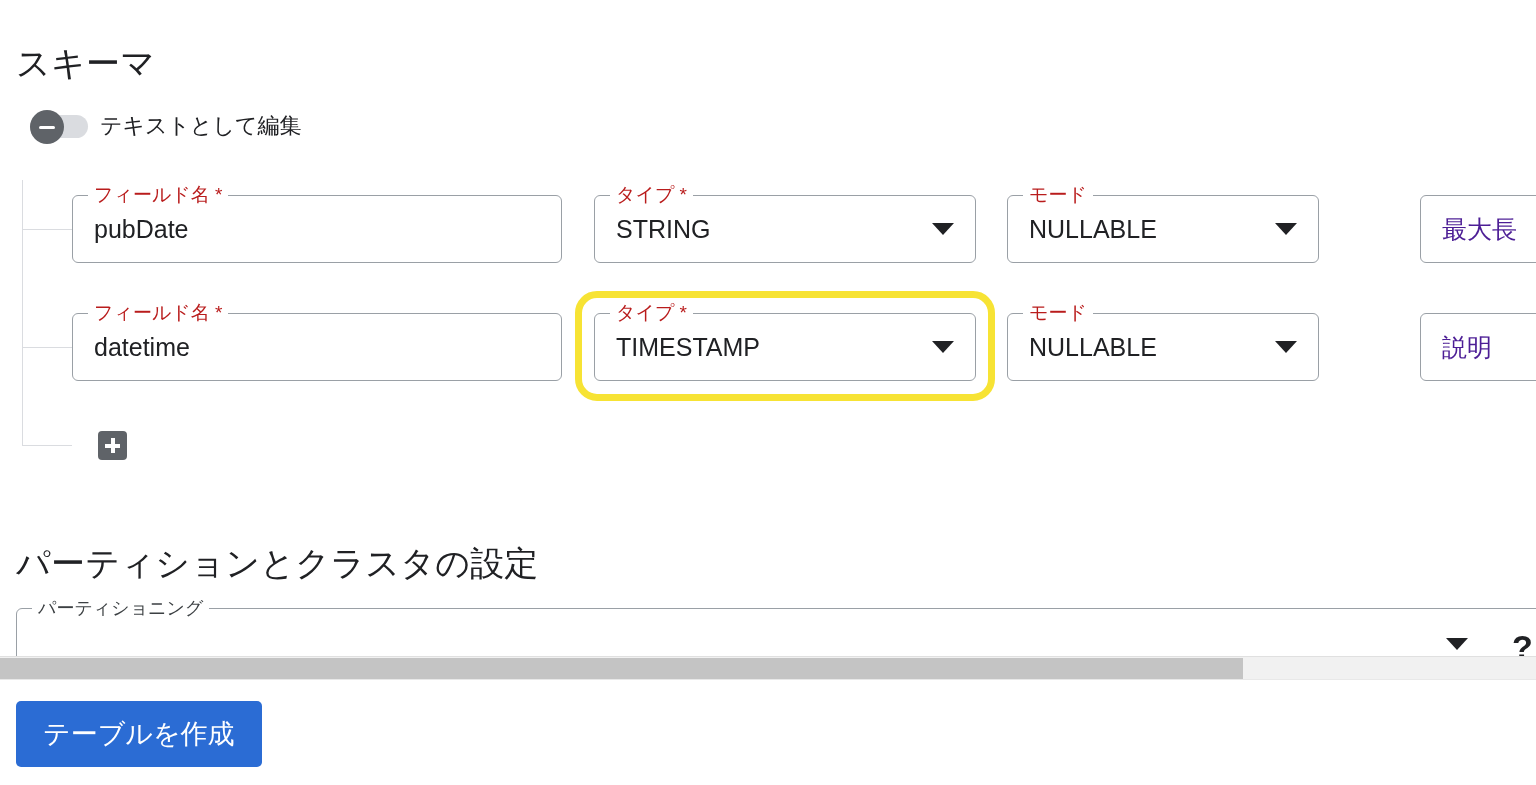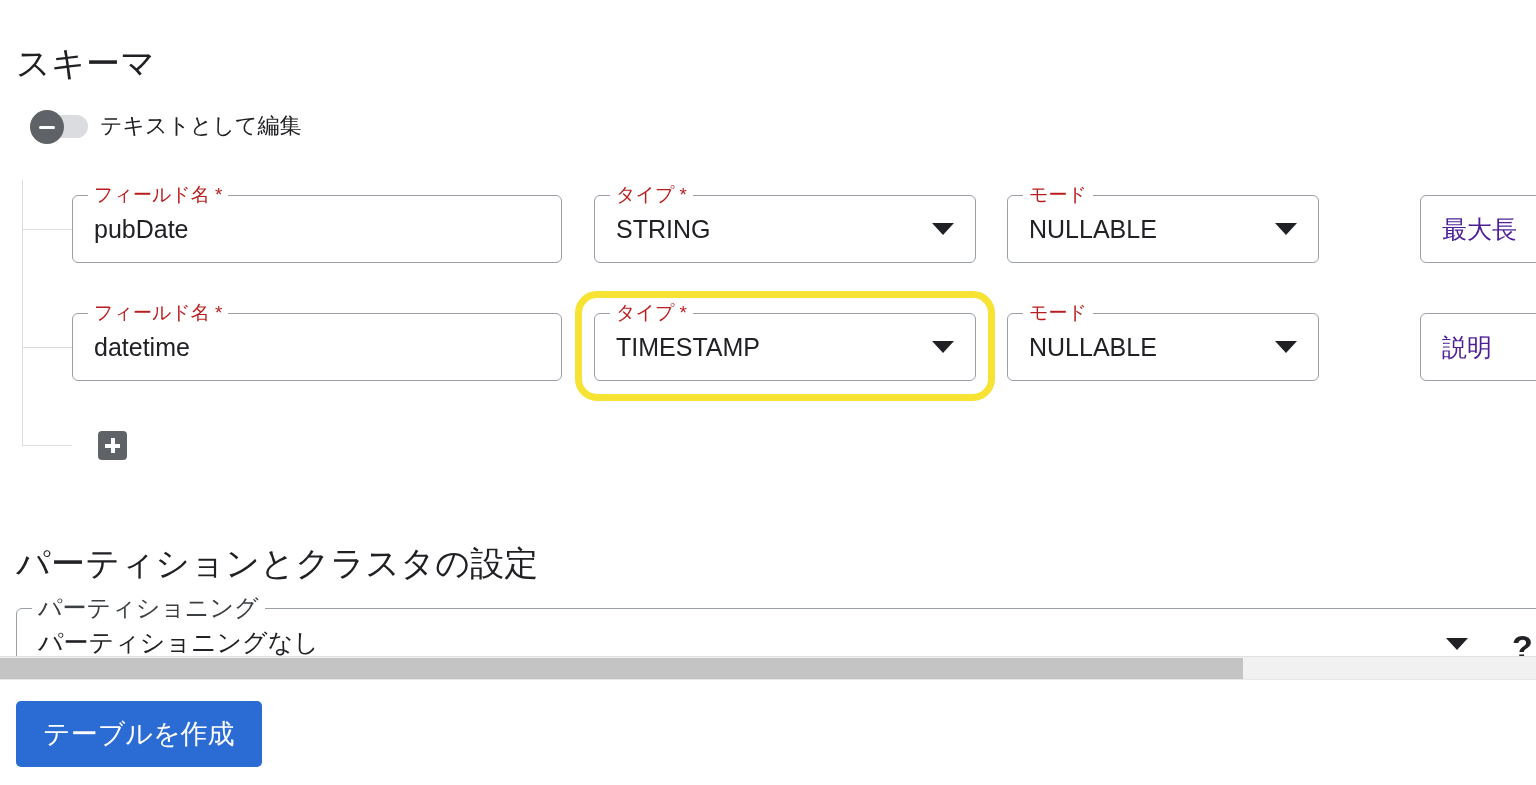--- a/index.html
+++ b/index.html
@@ -238,21 +238,21 @@
     border-radius: 6px;
     box-sizing: border-box;
   }
   .partition-field .notch {
     position: absolute;
     left: 16px;
     top: -11px;
     height: 22px;
     background: #ffffff;
     padding: 0 6px;
-    font-size: 24px;
+    font-size: 18px;
     line-height: 22px;
     color: #3c4043;
     white-space: nowrap;
   }
   .partition-field .value {
     position: absolute;
     left: 22px;
     top: 18px;
     font-size: 25px;
     line-height: 32px;
@@ -419,21 +419,20 @@
   <button class="add-btn">
     <span class="plus-h"></span>
     <span class="plus-v"></span>
   </button>
 
   <div class="section-title" id="partition-title">パーティションとクラスタの設定</div>
 
   <div class="partition-field">
     <span class="box"></span>
     <span class="notch">パーティショニング</span>
-    <span class="value">パーティショニングなし</span>
     <span class="caret"></span>
     <span class="help-icon">?</span>
   </div>
 
 </div>
 
 <div class="hscroll-track">
   <div class="hscroll-thumb"></div>
 </div>
 

